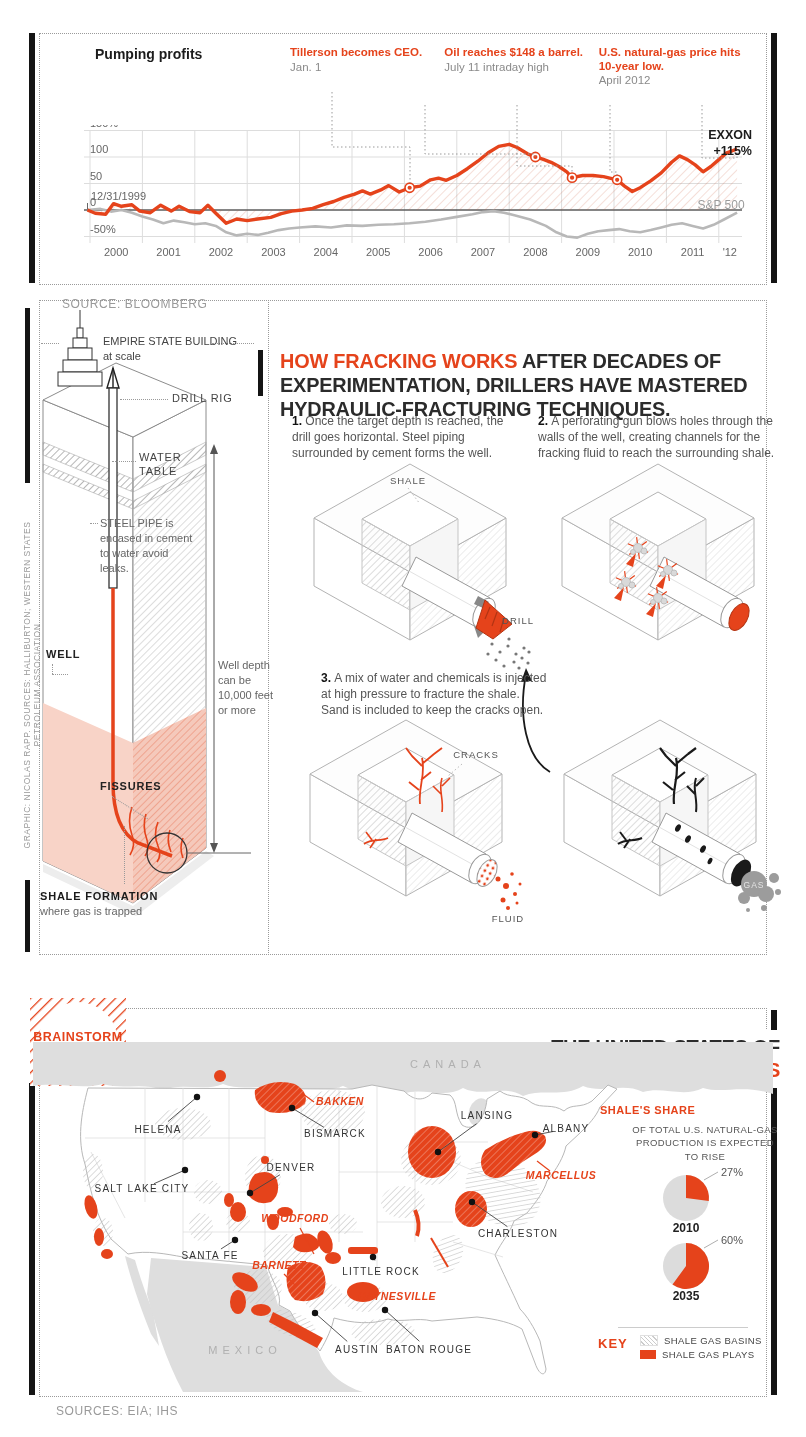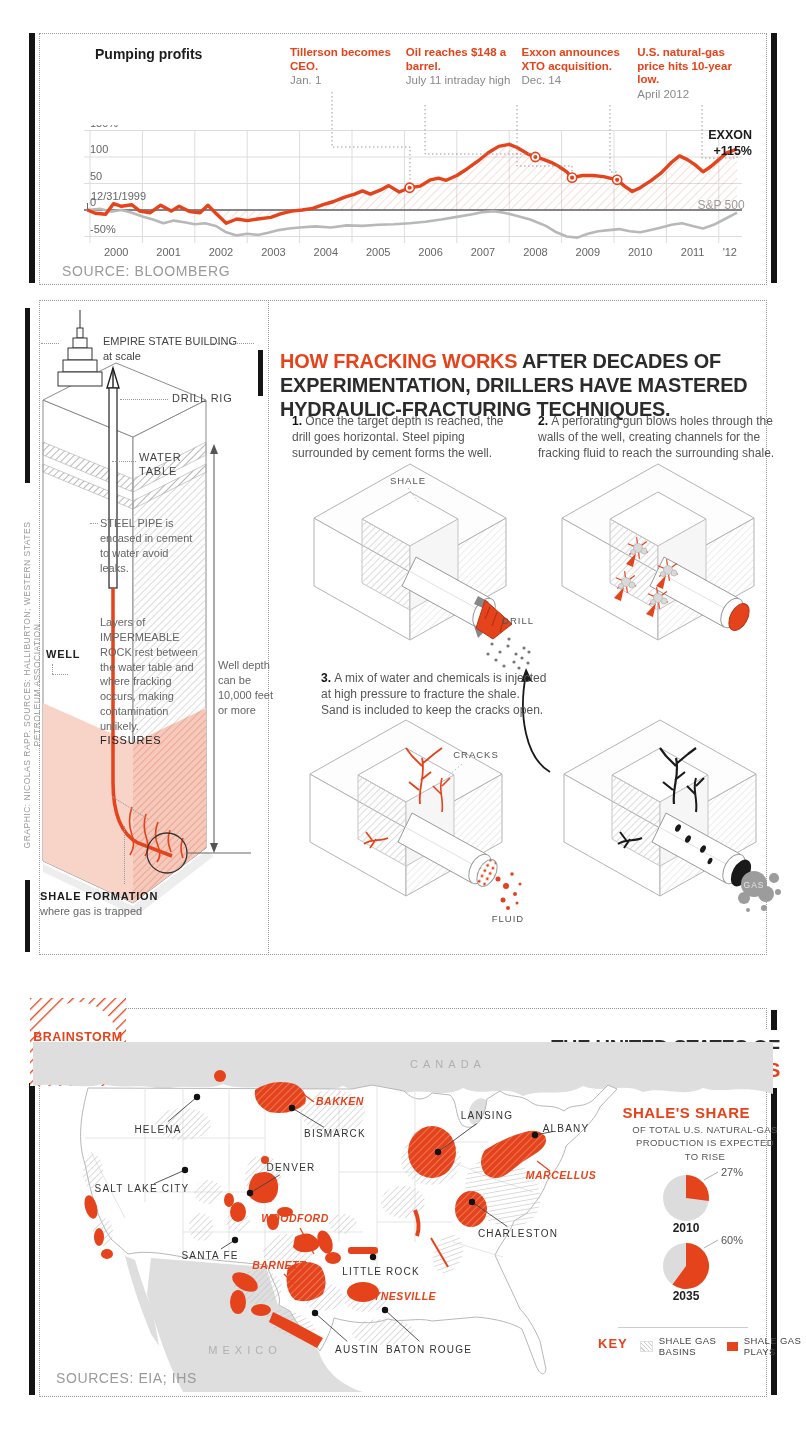--- a/index.html
+++ b/index.html
@@ -17,42 +17,42 @@
   .ldr{fill:none;stroke:#9a9a9a;stroke-width:1;stroke-dasharray:1.5,2.5;}
   .chart-title{position:absolute;left:95px;top:46px;width:190px;font-size:14px;font-weight:bold;color:#1c1c1c;}
   .chart-sub{position:absolute;left:95px;top:63px;width:180px;font-size:12.5px;line-height:1.25;color:#8a8a8a;}
   #annotations{position:absolute;left:290px;top:46px;width:455px;display:flex;gap:8px;}
   .ann{flex:1;font-size:11.5px;line-height:1.18;}
   .ann-red{color:var(--accent);font-weight:bold;}
   .ann-date{color:#8a8a8a;margin-top:1px;}
   .exxon-lab{position:absolute;left:690px;top:128px;width:62px;text-align:right;
              font-size:12.5px;font-weight:bold;color:#1c1c1c;line-height:1.25;}
   .sp-lab{position:absolute;left:690px;top:198px;width:62px;text-align:center;font-size:12px;color:#9b9b9b;}
-  .src{position:absolute;font-size:14px;letter-spacing:.6px;color:#9a9a9a;}
+  .src{position:absolute;font-size:12px;letter-spacing:.6px;color:#9a9a9a;margin-top:34px;}
   .frack-head{position:absolute;left:280px;top:349px;width:492px;font-size:20.5px;font-weight:bold;
               line-height:1.18;letter-spacing:-.2px;color:#2b2b2b;transform:scaleX(.97);transform-origin:left top;}
   .frack-head .red{color:var(--accent);}
   .step{position:absolute;font-size:12px;line-height:1.35;color:#555;}
   .step b{color:#111;}
   .dlab-html{position:absolute;font-size:11px;color:#444;letter-spacing:.8px;}
   .dlab-soft{position:absolute;font-size:11px;color:#666;line-height:1.35;}
   .credit{position:absolute;left:-162px;top:679px;width:380px;height:12px;transform:rotate(-90deg);
           font-size:8.5px;letter-spacing:.5px;color:#9a9a9a;text-align:center;}
   .map-title{position:absolute;left:498px;top:1030px;width:274px;text-align:right;background:#fff;
              padding:6px 8px;font-size:20px;font-weight:bold;letter-spacing:-.3px;color:#2b2b2b;}
   .map-title .red{color:var(--accent);}
   .badge-txt{position:absolute;left:30px;width:96px;text-align:center;font-weight:bold;
              color:var(--accent);font-size:12.5px;letter-spacing:.5px;}
-  .share-title{position:absolute;left:616px;top:1104px;width:134px;text-align:right;
-               font-size:15px;font-weight:bold;letter-spacing:.5px;color:var(--accent);}
+  .share-title{position:absolute;left:600px;top:1104px;width:134px;text-align:left;
+               font-size:11px;font-weight:bold;letter-spacing:.5px;color:var(--accent);}
   .share-sub{position:absolute;left:632px;top:1123px;width:146px;text-align:center;
              font-size:9.5px;letter-spacing:.4px;line-height:1.4;color:#555;}
   .key-label{position:absolute;left:598px;top:1336px;font-size:13px;font-weight:bold;
              letter-spacing:1px;color:var(--accent);}
-  .key-items{position:absolute;left:640px;top:1335px;display:flex;flex-direction:row;gap:3px;}
+  .key-items{position:absolute;left:640px;top:1335px;display:flex;flex-direction:column;gap:3px;}
   .key-row{display:flex;align-items:center;gap:6px;font-size:9.5px;letter-spacing:.4px;color:#444;}
   .sw{display:inline-block;width:16px;height:9px;}
   .sw-basin{background:repeating-linear-gradient(45deg,#fff 0 2px,#ccc 2px 3px);border:1px solid #e0e0e0;}
   .sw-play{background:var(--accent);}
   .pie-wrap{position:absolute;}
   .dlab{font-size:9.5px;letter-spacing:1px;fill:#555;}
 </style>
 </head>
 <body>
 
@@ -91,21 +91,20 @@
 <div id="page">
 
   <div class="vbar" style="left:29px;top:33px;height:250px"></div>
   <div class="vbar" style="left:771px;top:33px;height:250px"></div>
   <div class="dframe" style="left:39px;top:33px;width:726px;height:250px"></div>
 
   <div class="chart-title">Pumping profits</div>
   <div id="annotations">
       <div class="ann"><span class="ann-red">Tillerson becomes CEO.</span><div class="ann-date">Jan. 1</div></div>
       <div class="ann"><span class="ann-red">Oil reaches $148 a barrel.</span><div class="ann-date">July 11 intraday high</div></div>
-      <div class="ann"><span class="ann-red">Exxon announces XTO acquisition.</span><div class="ann-date">Dec. 14</div></div>
       <div class="ann"><span class="ann-red">U.S. natural-gas price hits 10-year low.</span><div class="ann-date">April 2012</div></div>
     </div>
 
   <svg id="stock-svg" class="abs" style="left:60px;top:125px" width="700" height="152" viewBox="0 0 700 152">
       <line x1="30" y1="5" x2="30" y2="118" class="grid"></line>
       <line x1="82.4" y1="5" x2="82.4" y2="118" class="grid"></line>
       <line x1="134.8" y1="5" x2="134.8" y2="118" class="grid"></line>
       <line x1="187.2" y1="5" x2="187.2" y2="118" class="grid"></line>
       <line x1="239.6" y1="5" x2="239.6" y2="118" class="grid"></line>
       <line x1="292" y1="5" x2="292" y2="118" class="grid"></line>
@@ -235,23 +234,22 @@
   </div>
   <div class="dotl" style="left:120px;top:399px;width:48px"></div>
   <div class="dlab-html" style="left:172px;top:392px">DRILL RIG</div>
   <div class="dotl" style="left:112px;top:461px;width:24px"></div>
   <div class="dlab-html" style="left:139px;top:450px;width:60px;line-height:1.3">WATER TABLE</div>
   <div class="dotl" style="left:90px;top:523px;width:8px"></div>
   <div class="dlab-soft" style="left:100px;top:516px;width:94px">STEEL PIPE is encased in cement to water avoid leaks.</div>
   <div class="dotv" style="left:52px;top:664px;height:10px"></div>
   <div class="dotl" style="left:52px;top:674px;width:16px"></div>
   <div class="dlab-html" style="left:46px;top:648px;font-weight:bold;color:#222">WELL</div>
-  <div class="dlab-soft" style="left:100px;top:615px;width:108px">Layers of IMPERMEABLE ROCK rest between the water table and where fracking occurs, making contamination unlikely.</div>
   <div class="dotl" style="left:112px;top:796px;width:42px;transform:rotate(32deg);transform-origin:left"></div>
-  <div class="dlab-html" style="left:100px;top:734px;font-weight:normal;color:#222">FISSURES</div>
+  <div class="dlab-html" style="left:100px;top:780px;font-weight:bold;color:#222">FISSURES</div>
   <div class="dlab-soft" style="left:218px;top:658px;width:56px">Well depth can be 10,000 feet or more</div>
   <div class="dotv" style="left:124px;top:826px;height:58px"></div>
   <div class="dlab-html" style="left:40px;top:890px;font-weight:bold;color:#1a1a1a">SHALE FORMATION</div>
   <div class="dlab-soft" style="left:40px;top:904px">where gas is trapped</div>
 
   <svg id="sd0" class="abs step-svg" style="left:288px;top:458px" width="248" height="216" viewBox="0 0 248 216">
       <polygon points="26,60 122,114 122,182 26,128" fill="#fff" stroke="#b3b3b3"></polygon>
     <polygon points="122,114 218,60 218,128 122,182" fill="#fff" stroke="#b3b3b3"></polygon>
     <polygon points="122,114 218,60 218,128 122,182" fill="url(#hG)" opacity=".55"></polygon>
     <path d="M122,6 L218,60 L122,114 L26,60 Z M122,34 L170,61 L122,88 L74,61 Z" fill="#fdfdfd" fill-rule="evenodd" stroke="#b3b3b3"></path>

